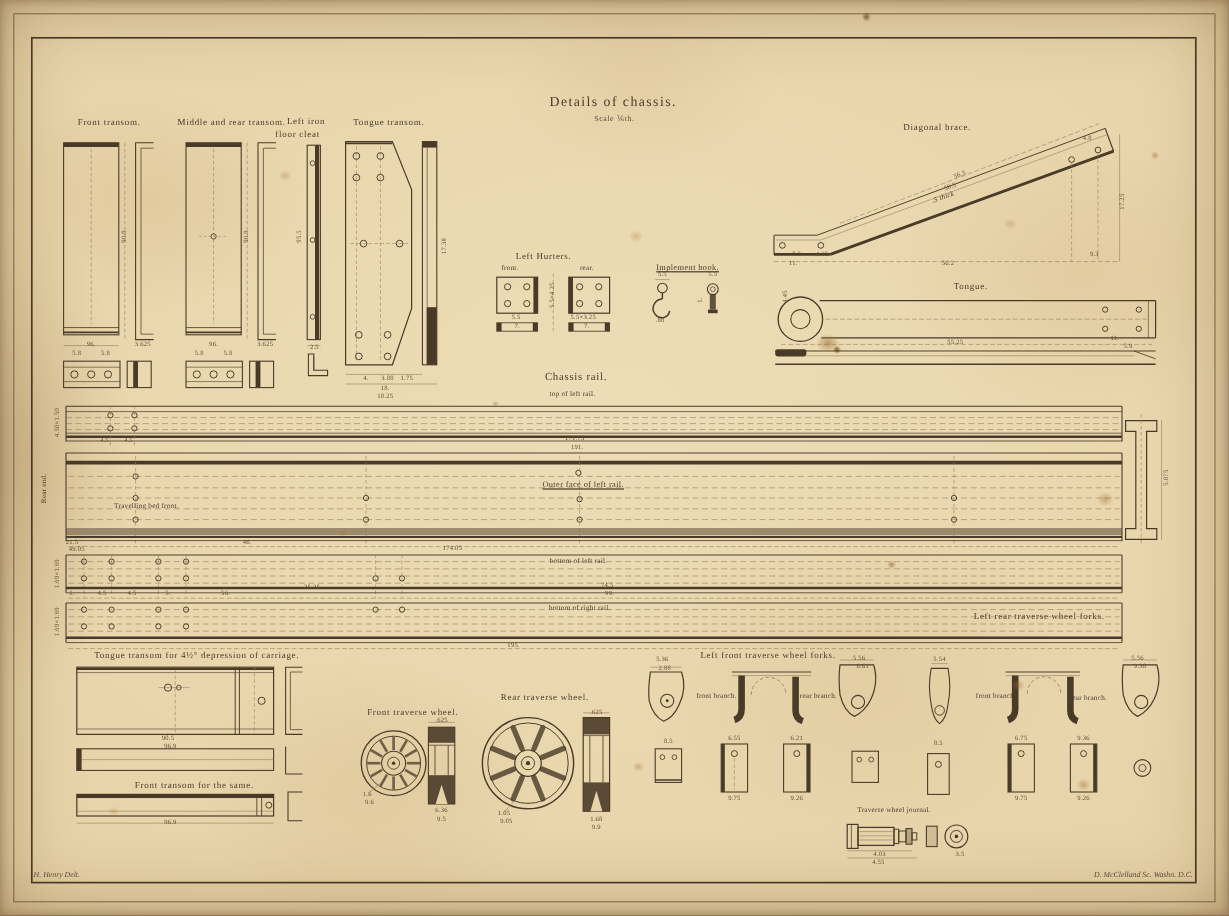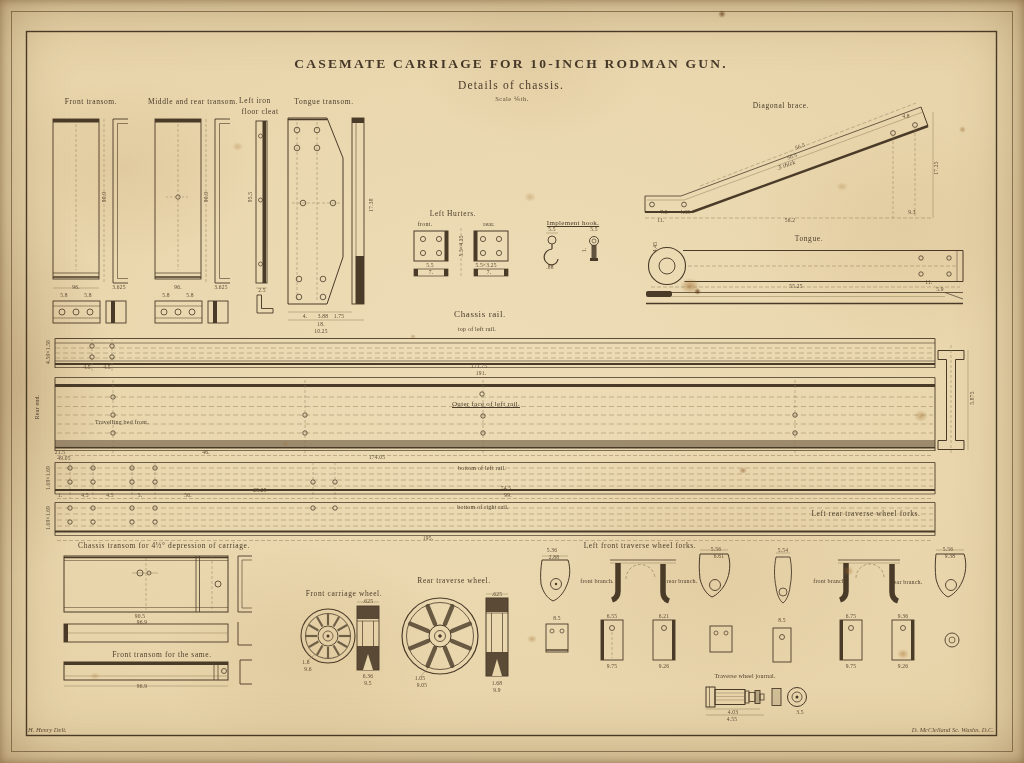--- a/index.html
+++ b/index.html
@@ -455,46 +455,45 @@
     <rect x="760" y="694" width="4" height="6" stroke-width="0.8"></rect>
     <rect x="772" y="688.5" width="9" height="17" stroke-width="0.9" fill="#4a3b29" fill-opacity="0.15"></rect>
     <circle cx="797" cy="697" r="9.5" stroke-width="1"></circle>
     <circle cx="797" cy="697" r="5" stroke-width="0.8"></circle>
     <circle cx="797" cy="697" r="1.5" fill="#4a3b29" stroke="none"></circle>
     <line x1="706" y1="709" x2="760" y2="709" stroke="#93805f" stroke-width="0.5"></line>
     <line x1="706" y1="715" x2="764" y2="715" stroke="#93805f" stroke-width="0.5"></line>
   </g>
 </svg>
 
-<div class="lbl title" style="left:511px;top:56px">CASEMATE CARRIAGE FOR 10-INCH RODMAN GUN.</div>
 <div class="lbl subtitle" style="left:511px;top:79px">Details of chassis.</div>
 <div class="lbl scale" style="left:512px;top:95px">Scale ⅙th.</div>
 
 <div class="lbl sec" style="left:91px;top:97px">Front transom.</div>
 <div class="lbl sec" style="left:193px;top:97px">Middle and rear transom.</div>
 <div class="lbl sec" style="left:255px;top:96px">Left iron</div>
-<div class="lbl sec" style="left:260px;top:107px">floor cleat</div>
+<div class="lbl sec" style="left:248px;top:107px">floor cleat</div>
 <div class="lbl sec" style="left:324px;top:97px">Tongue transom.</div>
 <div class="lbl sec" style="left:781px;top:101px">Diagonal brace.</div>
 <div class="lbl sec" style="left:453px;top:209px">Left Hurters.</div>
 <div class="lbl xs" style="left:425px;top:221px">front.</div>
 <div class="lbl xs" style="left:489px;top:221px">rear.</div>
 <div class="lbl sm" style="left:573px;top:219px">Implement hook.</div>
 <div class="lbl sec" style="left:809px;top:234px">Tongue.</div>
 <div class="lbl sec big" style="left:480px;top:309px">Chassis rail.</div>
 <div class="lbl xs" style="left:477px;top:326px">top of left rail.</div>
 <div class="lbl sm" style="left:486px;top:400px">Outer face of left rail.</div>
 <div class="lbl xs" style="left:482px;top:465px">bottom of left rail.</div>
 <div class="lbl xs" style="left:483px;top:504px">bottom of right rail.</div>
 <div class="lbl xs" style="left:37px;top:407px;transform:translate(-50%,-50%) rotate(-90deg)">Rear end.</div>
 <div class="lbl xs" style="left:122px;top:419px">Travelling bed front.</div>
 <div class="lbl xs it" style="left:786px;top:165px;transform:translate(-50%,-50%) rotate(-19.5deg)">.5 thick</div>
-<div class="lbl sec" style="left:164px;top:541px">Chassis transom for 4½° depression of carriage.</div>
+<div class="lbl sec" style="left:164px;top:541px">Tongue transom for 4½° depression of carriage.</div>
 <div class="lbl sec" style="left:162px;top:650px">Front transom for the same.</div>
-<div class="lbl sec" style="left:344px;top:589px">Front carriage wheel.</div>
+<div class="lbl sec" style="left:344px;top:589px">Front traverse wheel.</div>
 <div class="lbl sec" style="left:454px;top:576px">Rear traverse wheel.</div>
 <div class="lbl sec" style="left:640px;top:541px">Left front traverse wheel forks.</div>
 <div class="lbl sec" style="left:866px;top:509px">Left rear traverse wheel forks.</div>
 <div class="lbl xs" style="left:597px;top:578px">front branch.</div>
 <div class="lbl xs" style="left:682px;top:578px">rear branch.</div>
 <div class="lbl xs" style="left:830px;top:578px">front branch.</div>
 <div class="lbl xs" style="left:907px;top:579px">rear branch.</div>
 <div class="lbl xs" style="left:745px;top:673px">Traverse wheel journal.</div>
 
 <div class="credit" style="left:28px;top:726px">H. Henry Delt.</div>

